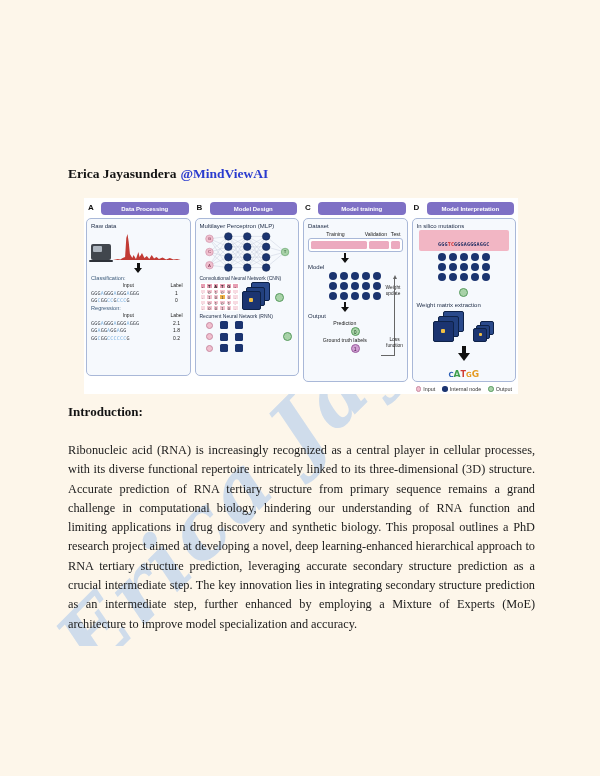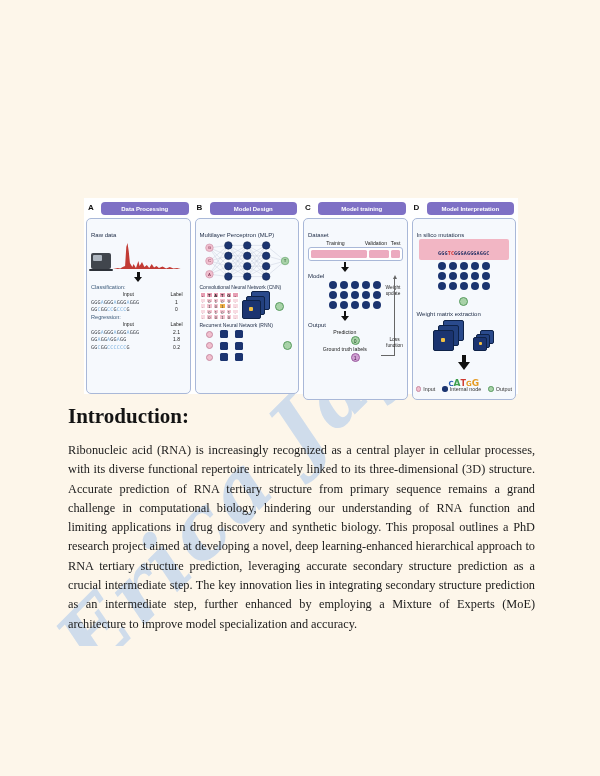--- a/index.html
+++ b/index.html
@@ -22,21 +22,21 @@
 
   
   .figure{position:absolute;left:84px;top:198px;width:434px;height:196px;background:#ffffff;z-index:2;
           display:flex;gap:4px;padding:3px 2px 0 2px;box-sizing:border-box;
           font-family:"Liberation Sans",sans-serif;color:#222;}
   .panel{flex:1;position:relative;min-width:0;}
   .pletter{position:absolute;left:2px;top:2px;font-weight:700;font-size:8px;color:#111;}
   .pheader{margin:1px 2px 0 15px;background:#7e70c5;color:#fff;font-weight:700;font-size:6px;
            text-align:center;border-radius:4px;padding:3.5px 1px;}
   .pbox{margin-top:3px;border:1px solid #a9b8d8;border-radius:5px;background:#f6f9fd;
-        height:150px;padding:12px 4px;position:relative;overflow:hidden;}
+        height:150px;padding:3px 4px;position:relative;overflow:hidden;}
   .pbox.tall{height:156px;}
   .lbl{font-size:6px;color:#22304a;margin:1px 0;}
   .slbl{font-size:5.6px;color:#3b5a7a;margin:2px 0 1px;}
 
   
   .rawrow{display:flex;align-items:flex-end;gap:2px;height:32px;}
   .machine{position:relative;width:20px;height:16px;background:#41464d;border-radius:2px;margin-bottom:2px;}
   .machine .scr{position:absolute;left:2px;top:2px;width:9px;height:6px;background:#aeb6bf;border-radius:1px;}
   .machine .base{position:absolute;left:-2px;bottom:-2px;width:24px;height:2.5px;background:#2d3138;border-radius:1px;}
   .trace{flex:1;height:30px;}
@@ -122,34 +122,37 @@
 
   
   .legend{position:absolute;right:6px;bottom:2px;display:flex;gap:7px;align-items:center;font-size:5.4px;color:#333;}
   .legend .li{display:flex;align-items:center;gap:2px;}
   .ld{width:5.5px;height:5.5px;border-radius:50%;display:inline-block;box-sizing:border-box;}
   .ld.lp{background:#f0bfce;border:1px solid #c98ba3;}
   .ld.ln{background:#1b3470;}
   .ld.lg{background:#a8d2a8;border:1px solid #579b5e;}
 
   
-  .intro-h{position:absolute;left:68px;top:404px;margin:0;z-index:2;font-size:21px;font-weight:700;color:#141414;}
+  .intro-h{position:absolute;left:68px;top:404px;margin:0;z-index:2;font-size:13px;font-weight:700;color:#141414;}
   .body-text{position:absolute;left:68px;top:441px;width:467px;margin:0;z-index:2;
              font-size:12.3px;line-height:19.3px;text-align:justify;color:#1b1b1b;}
 </style>
 </head>
 <body>
 
 <div class="page">
 
   <div class="wm-clip">
     <div class="watermark">Erica Jayasundera</div>
   </div>
 
 
+  <div class="author">
+    <span>Erica Jayasundera</span><a class="handle" href="#">@MindViewAI</a>
+  </div>
 
   <div class="figure">
 
     <div class="panel">
       <div class="pletter">A</div>
       <div class="pheader">Data Processing</div>
       <div class="pbox">
         <div class="lbl">Raw data</div>
         <div class="rawrow">
           <div class="machine">

